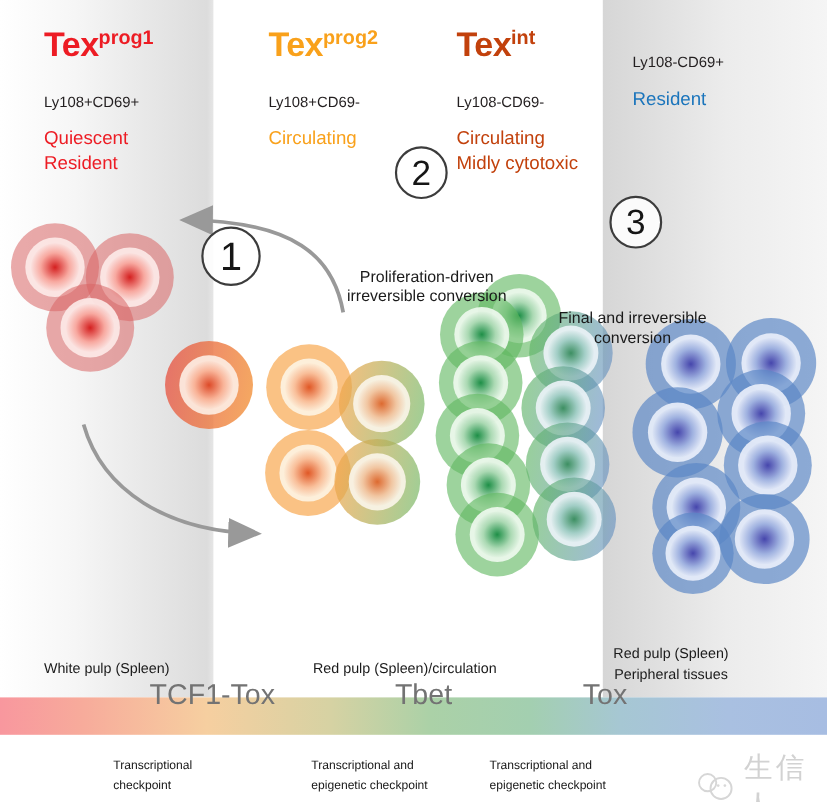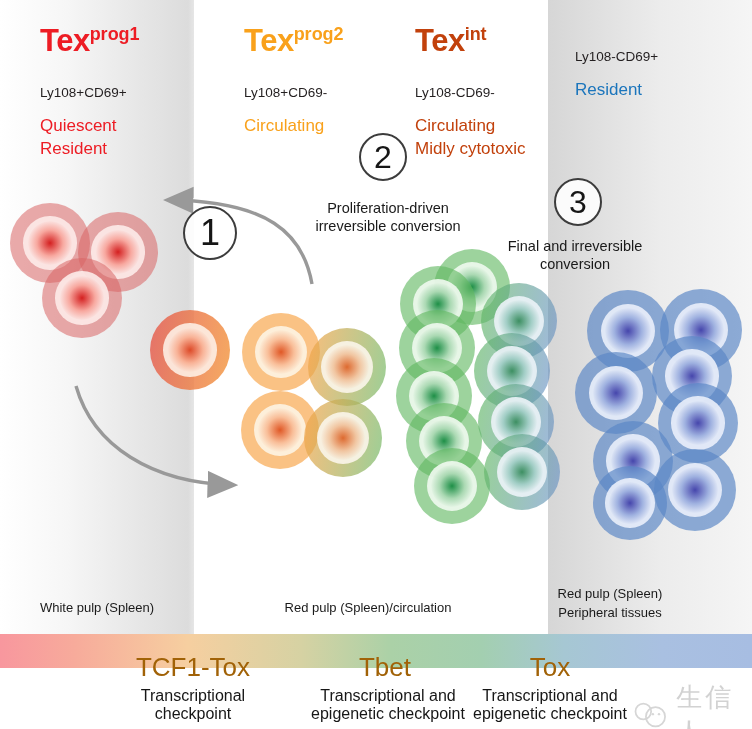--- a/index.html
+++ b/index.html
@@ -20,41 +20,41 @@
   .c-red{color:#ed1c24;} .c-orange{color:#f9a11b;} .c-green{color:#c2410c;} .c-blue{color:#1b75bc;}
   .h1{left:40px;} .h2{left:244px;} .h3{left:415px;} .h4{left:575px;}
   
   .step-circle{
     position:absolute;border-radius:50%;border:2px solid #3c3c3c;background:rgba(255,255,255,0.88);
     display:flex;align-items:center;justify-content:center;color:#161616;box-sizing:border-box;
   }
   .sc1{left:183px;top:206px;width:54px;height:54px;font-size:36px;}
   .sc2{left:359px;top:133px;width:48px;height:48px;font-size:32px;}
   .sc3{left:554px;top:178px;width:48px;height:48px;font-size:32px;}
-  .step-label{position:absolute;text-align:center;font-size:14.5px;line-height:18px;color:#1a1a1a;}
+  .step-label{position:absolute;text-align:center;font-size:14.5px;line-height:18px;color:#1a1a1a;margin-top:44px;}
   .sl1{left:118px;top:272px;width:180px;font-size:15px;}
   .sl2{left:283px;top:199px;width:210px;}
   .sl3{left:470px;top:237px;width:210px;}
   
   #cells{position:absolute;left:0;top:0;width:752px;height:729px;}
   .cell{position:absolute;}
   .cell,.cell *{border-radius:50%;}
   .cell .outer,.cell .ring,.cell .core{position:absolute;}
   
   #arrows{position:absolute;left:0;top:0;pointer-events:none;}
   
   .loc{position:absolute;font-size:13px;line-height:19px;text-align:center;color:#1a1a1a;}
   .loc1{left:0;top:598px;width:194px;}
   .loc2{left:253px;top:598px;width:230px;}
   .loc3{left:510px;top:584px;width:200px;}
   .bar{position:absolute;left:0;top:634px;width:752px;height:34px;
     background:linear-gradient(90deg,#f8979e 0%,#f7ab9b 10%,#f6cfa0 25%,#d6d2a3 40%,#abd1a7 52%,#a3cfb0 64%,#a6c7d3 75%,#a9c0e1 88%,#a7bde2 100%);}
-  .bar-label{position:absolute;top:652px;transform:translateX(-50%);font-size:26px;color:#a16207;}
+  .bar-label{position:absolute;top:616px;transform:translateX(-50%);font-size:26px;color:#737373;}
   .bl1{left:193px;} .bl2{left:385px;} .bl3{left:550px;}
-  .chk{position:absolute;top:687px;text-align:center;font-size:16px;line-height:18px;color:#161616;}
+  .chk{position:absolute;top:687px;font-size:11px;line-height:18px;color:#161616;}
   .ck1{left:103px;width:180px;}
   .ck2{left:283px;width:210px;}
   .ck3{left:445px;width:210px;}
   
   .watermark{position:absolute;left:632px;top:680px;display:flex;align-items:center;color:#cfcfcf;}
   .watermark .wm-text{font-size:26px;letter-spacing:3px;margin-left:6px;color:#d2d2d2;}
 </style>
 </head>
 <body>
 

